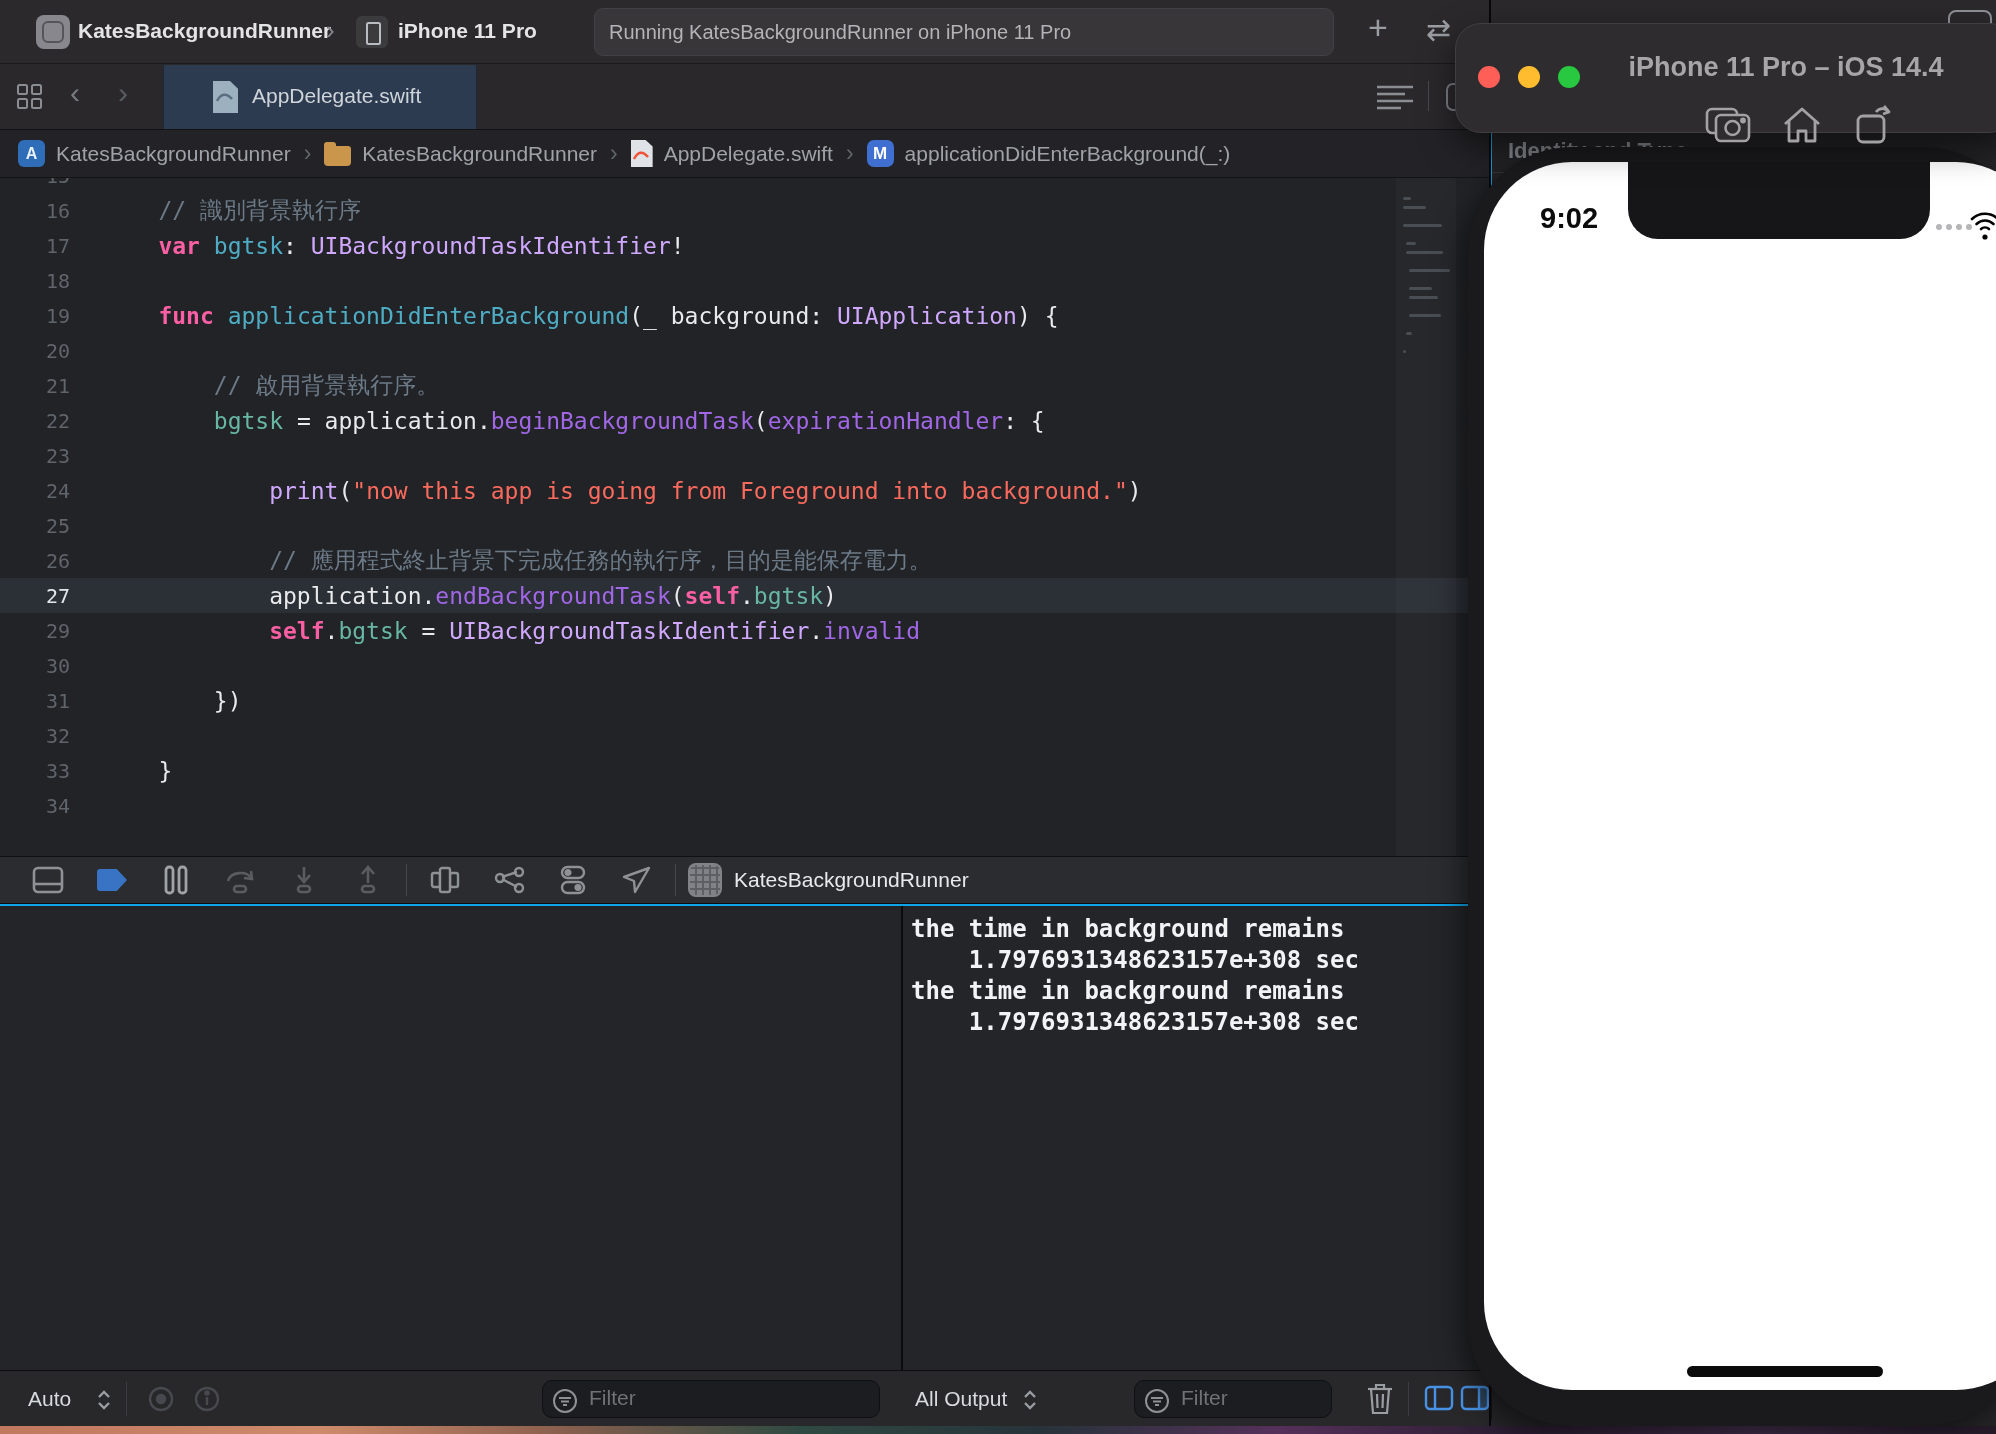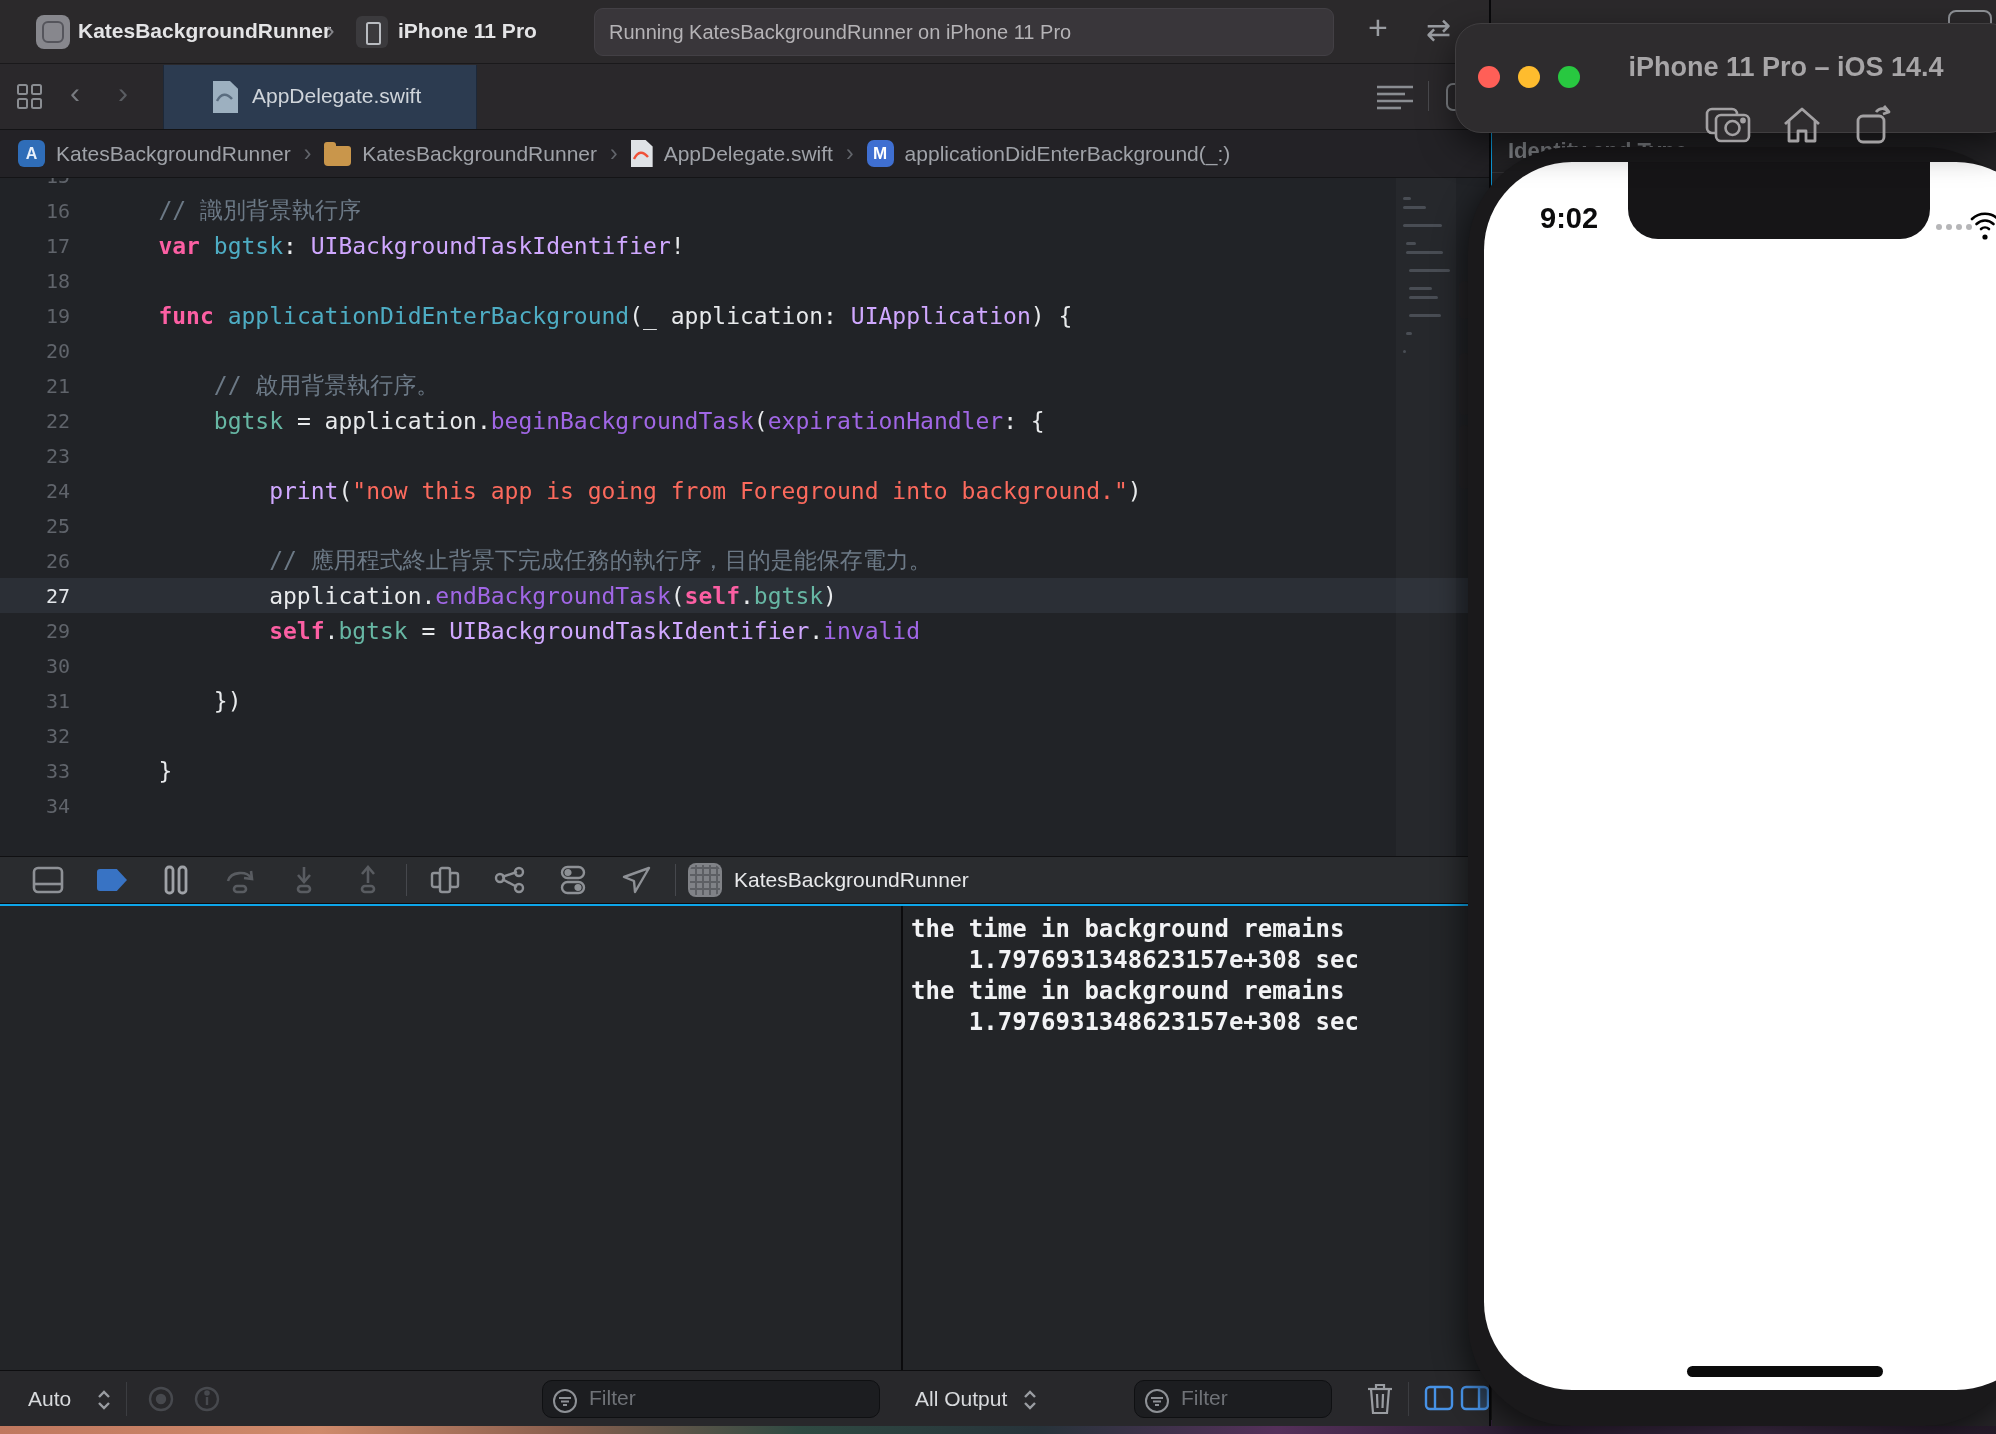--- a/index.html
+++ b/index.html
@@ -208,21 +208,21 @@
           <div class="code-row">
             <span class="gut">17</span>
             <span class="src">    <span style="color: rgb(252, 95, 163); font-weight: bold;">var </span><span style="color: rgb(78, 173, 196);">bgtsk</span><span style="color: rgb(232, 234, 236);">: </span><span style="color: rgb(208, 168, 255);">UIBackgroundTaskIdentifier</span><span style="color: rgb(232, 234, 236);">!</span></span>
           </div>
           <div class="code-row">
             <span class="gut">18</span>
             <span class="src"></span>
           </div>
           <div class="code-row">
             <span class="gut">19</span>
-            <span class="src">    <span style="color: rgb(252, 95, 163); font-weight: bold;">func </span><span style="color: rgb(78, 173, 196);">applicationDidEnterBackground</span><span style="color: rgb(232, 234, 236);">(_ application: </span><span style="color: rgb(208, 168, 255);">UIApplication</span><span style="color: rgb(232, 234, 236);">) {</span></span>
+            <span class="src">    <span style="color: rgb(252, 95, 163); font-weight: bold;">func </span><span style="color: rgb(78, 173, 196);">applicationDidEnterBackground</span><span style="color: rgb(232, 234, 236);">(_ background: </span><span style="color: rgb(208, 168, 255);">UIApplication</span><span style="color: rgb(232, 234, 236);">) {</span></span>
           </div>
           <div class="code-row">
             <span class="gut">20</span>
             <span class="src"></span>
           </div>
           <div class="code-row">
             <span class="gut">21</span>
             <span class="src">        <span style="color: rgb(108, 121, 134);">// 啟用背景執行序。</span></span>
           </div>
           <div class="code-row">

